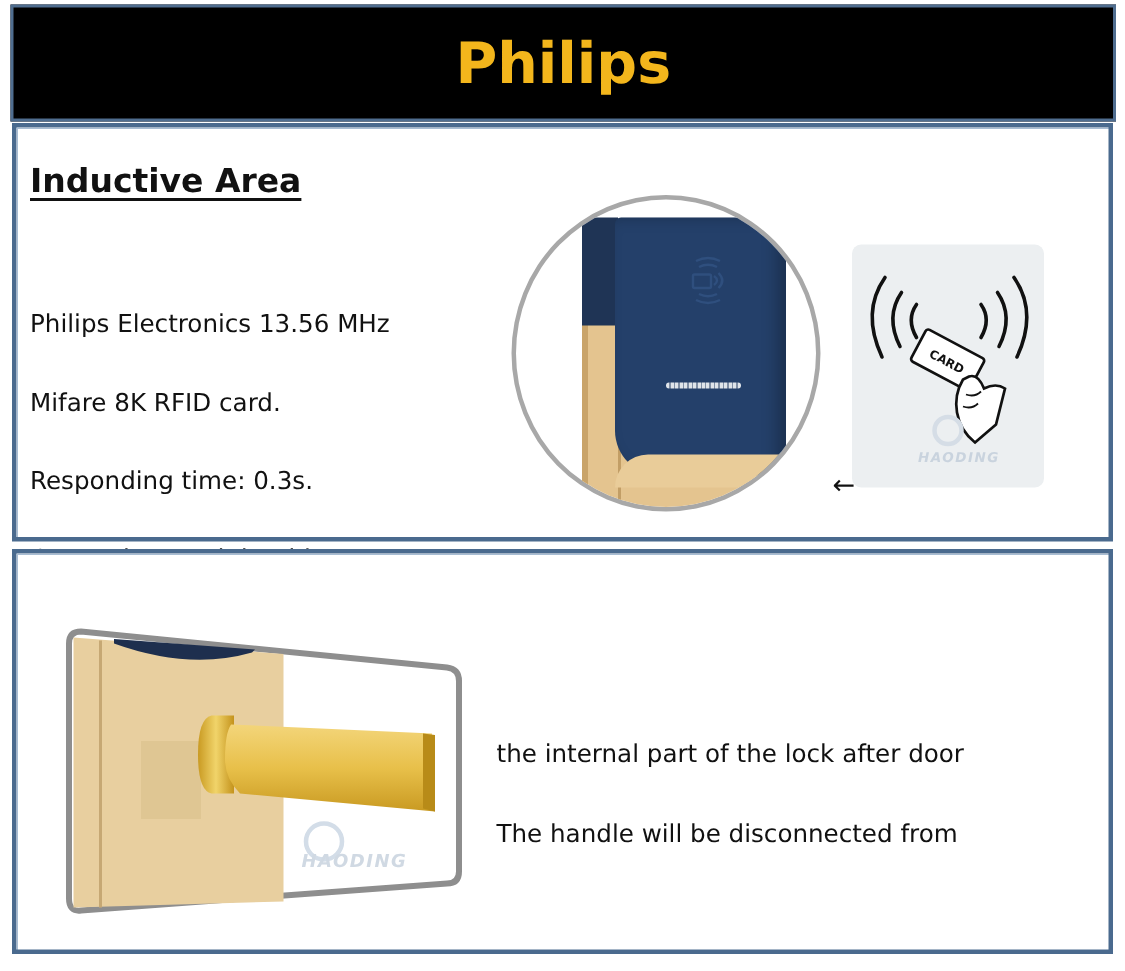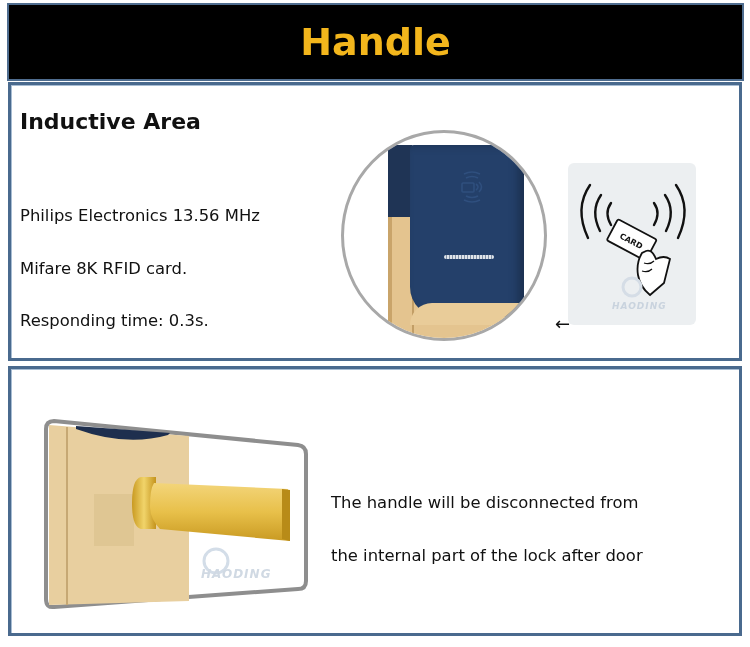--- a/index.html
+++ b/index.html
@@ -17,21 +17,21 @@
     font-family:"DejaVu Sans", sans-serif;
   }
   .panel {
     position:absolute; left:8px; width:728px; background:#fff;
     border:3px solid #4a6a8e; box-shadow:1px 1px 0 #a8bdd3 inset;
   }
   .panel-1 { top:82px; height:273px; }
   .panel-2 { top:366px; height:264px; }
 
   .heading {
-    position:absolute; font-weight:bold; font-size:22px; 
+    position:absolute; font-weight:bold; font-size:22px; text-decoration:underline;
     text-underline-offset:4px; text-decoration-thickness:2px; color:#111;
   }
   .body-text {
     position:absolute; font-size:16.4px; line-height:26.2px; color:#111; white-space:pre-line;
   }
 
   
   .lock-circle {
     position:absolute; left:330px; top:45px; width:200px; height:205px;
     border-radius:50%; border:3px solid #a8a8a8; overflow:hidden; background:#fff;
@@ -70,21 +70,21 @@
     position:absolute; font-size:9px; color:#c9d3de; letter-spacing:1px; font-weight:bold;font-style:italic;
   }
 
   
   .handle-svg { position:absolute; left:25px; top:42px; }
 </style>
 </head>
 <body>
 
 <div class="header">
-  <span class="header-title">Handle</span>
+  <span class="header-title">Philips</span>
 </div>
 
 <div class="panel panel-1">
   <div class="heading" style="left:9px; top:24px;">Inductive Area</div>
   <div class="body-text" style="left:9px; top:92px;">
     <div>Philips Electronics 13.56 MHz</div>
     <div>Mifare 8K RFID card.</div>
     <div>Responding time: 0.3s.</div>
     <div>Convenient and durable.</div>
   </div>
@@ -154,19 +154,19 @@
     <path d="M40 18 Q90 36 132 24 L134 22 L40 15 Z" fill="#1e2f4e"></path>
     <rect x="58" y="83" width="40" height="52" fill="#d9c08c" opacity="0.6"></rect>
     <path d="M105 66 Q96 68 96 92 Q96 116 105 118 L120 118 L120 66 Z" fill="url(#rosetteGrad)"></path>
     <path d="M118 72 L252 78 L254 130 L124 118 Q114 108 114 95 Q114 78 118 72 Z" fill="url(#handleGrad)"></path>
     <path d="M246 78 L254 79 L254 130 L246 128 Z" fill="#b88b18"></path>
     <circle cx="180" cy="150" r="12" fill="none" stroke="#d3dde8" stroke-width="3"></circle>
   </svg>
   <div class="watermark" style="left:190px; top:198px; font-size:12px; color:#d0d9e3;">HAODING</div>
 
   <div class="body-text" style="left:320px; top:95px;">
+    <div>the internal part of the lock after door</div>
     <div>The handle will be disconnected from</div>
-    <div>the internal part of the lock after door</div>
     
     
     
   </div>
 </div>
 
 </body></html>

